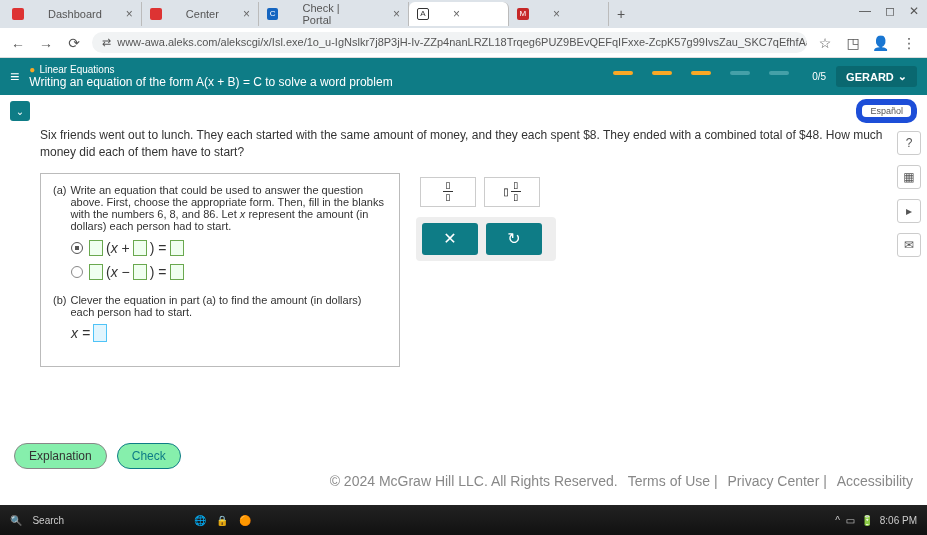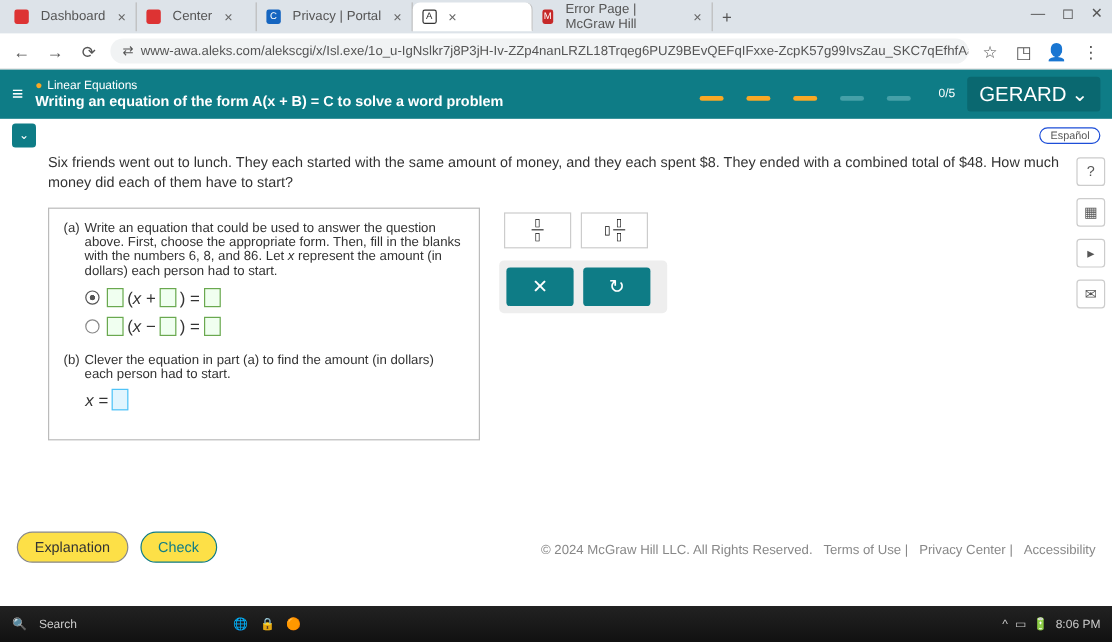--- a/index.html
+++ b/index.html
@@ -1,38 +1,38 @@
 <!DOCTYPE html>
 <html><head>
 <meta charset="utf-8">
 <style>
 *{margin:0;padding:0;box-sizing:border-box;font-family:Arial,sans-serif}
 body{width:927px;height:535px;background:#000;overflow:hidden;position:relative}
 .screen{width:927px;height:505px;background:#fff;position:relative}
 .tabs{height:28px;background:#dde3e9;display:flex;align-items:center;padding:0 4px;font-size:11px;color:#555}
-.tab{display:flex;align-items:center;padding:0 8px;height:24px;border-right:1px solid #bbb;gap:10px;min-width:100px;max-width:150px}
+.tab{display:flex;align-items:center;padding:0 8px;height:24px;border-right:1px solid #bbb;gap:24px;min-width:100px;max-width:150px}
 .tab.active{background:#fff;border-radius:6px 6px 0 0}
 .tab-close{color:#666;font-size:12px}
 .tab-icon{width:12px;height:12px;display:inline-block;border-radius:2px}
 .addrbar{height:30px;background:#fff;display:flex;align-items:center;padding:0 8px;gap:8px;border-bottom:1px solid #ddd;font-size:12px;color:#444}
 .nav-btn{width:20px;text-align:center;color:#555;font-size:14px}
 .url{flex:1;background:#f1f3f4;border-radius:14px;padding:4px 10px;font-size:11px;color:#555;white-space:nowrap;overflow:hidden}
 .header{background:#0e7c86;color:#fff;padding:6px 10px;display:flex;align-items:center;gap:10px}
 .menu-icon{font-size:16px;color:#fff}
 .header-text{flex:1}
 .header-cat{font-size:10px;display:flex;align-items:center;gap:4px}
-.header-title{font-size:12px;font-weight:bold}
-.progress{display:flex;gap:19px;align-items:flex-end}
+.header-title{font-size:12px;font-weight:normal}
+.progress{display:flex;gap:19px;align-items:flex-start}
 .prog-seg{width:20px;height:4px;background:#f9a825;border-radius:2px}
 .prog-seg.empty{background:#45a0a8}
 .prog-txt{font-size:10px;margin-left:4px}
-.user-btn{background:#0a6870;padding:4px 10px;border-radius:3px;font-size:17px;font-weight:normal;display:flex;align-items:center;gap:4px}
+.user-btn{background:#0a6870;padding:4px 10px;border-radius:3px;font-size:11px;font-weight:bold;display:flex;align-items:center;gap:4px}
 .subbar{padding:4px 10px;display:flex;justify-content:flex-end;align-items:center;gap:8px}
 .chevron{width:20px;height:20px;background:#0e7c86;color:#fff;border-radius:3px;display:flex;align-items:center;justify-content:center;font-size:10px}
-.espanol{border:1px solid #1d4ed8;border-radius:10px;padding:1px 8px;font-size:9px;color:#555}
+.espanol{border:6px solid #1d4ed8;border-radius:10px;padding:1px 8px;font-size:9px;color:#555}
 .content{padding:0 32px 10px 40px;position:relative}
 .problem{font-size:12px;color:#333;margin-bottom:12px;line-height:1.4}
 .work-area{display:flex;gap:16px;align-items:flex-start}
 .box{border:1px solid #bbb;padding:10px 12px;width:360px;font-size:11px;color:#333}
 .part{margin-bottom:14px}
 .part-label{display:flex;gap:4px}
 .part-body{margin-left:18px}
 .radio-row{display:flex;align-items:center;gap:6px;margin:8px 0}
 .radio{width:12px;height:12px;border:1px solid #888;border-radius:50%;display:inline-block}
 .radio.sel{border:1px solid #555;background:radial-gradient(#555 30%,#fff 35%)}
@@ -41,23 +41,23 @@
 .answer-box{display:inline-block;border:1px solid #4fc3f7;background:#e1f5fe;min-width:14px;height:18px;vertical-align:middle}
 .tools{width:140px}
 .tool-row{display:flex;gap:8px;margin-bottom:6px;padding:4px}
 .tool-btn{width:56px;height:30px;border:1px solid #ccc;background:#fff;display:flex;align-items:center;justify-content:center;font-size:13px}
 .tool-btn.dark{background:#0e7c86;color:#fff;border:none;border-radius:3px;width:56px;height:32px;font-size:16px}
 .frac{display:inline-flex;flex-direction:column;align-items:center;font-size:9px;line-height:1}
 .frac-line{width:10px;border-top:1px solid #333;margin:1px 0}
 .sidebar{position:absolute;right:6px;top:0;display:flex;flex-direction:column;gap:10px;padding-top:4px}
 .side-btn{width:24px;height:24px;border:1px solid #ccc;border-radius:3px;display:flex;align-items:center;justify-content:center;font-size:12px;color:#555;background:#fff}
 .bottom{position:absolute;bottom:28px;left:0;right:0;padding:8px 14px;display:flex;align-items:center;gap:10px}
-.btn-pill{border:1px solid #888;border-radius:16px;padding:5px 14px;font-size:12px;background:#fde047;color:#333}
+.btn-pill{border:1px solid #888;border-radius:16px;padding:5px 14px;font-size:12px;background:#86efac;color:#333}
 .btn-pill.check{border:1.5px solid #0e7c86;color:#0e7c86;font-weight:normal}
-.footer{position:absolute;bottom:40px;right:14px;font-size:11px;color:#888}
+.footer{position:absolute;bottom:16px;right:14px;font-size:14px;color:#888}
 .footer a{color:#888;margin-left:6px}
 .taskbar{position:absolute;bottom:0;left:0;right:0;height:30px;background:linear-gradient(#222,#111);display:flex;align-items:center;padding:0 10px;color:#ccc;font-size:10px;justify-content:space-between}
 .task-left{display:flex;gap:10px;align-items:center}
 .task-right{display:flex;gap:6px;align-items:center}
 .win-controls{position:absolute;top:4px;right:8px;display:flex;gap:14px;font-size:12px;color:#555}
 </style>
 </head>
 <body>
 
 <div class="screen">
@@ -73,30 +73,29 @@
       <span>Dashboard</span>
       <span class="tab-close">×</span>
     </div>
     <div class="tab">
       <span class="tab-icon" style="background:#d33"></span>
       <span>Center</span>
       <span class="tab-close">×</span>
     </div>
     <div class="tab">
       <span class="tab-icon" style="background:#1565c0;color:#fff;font-size:8px;text-align:center;line-height:12px">C</span>
-      <span>Privacy | Portal</span>
+      <span>Check | Portal</span>
       <span class="tab-close">×</span>
     </div>
     <div class="tab active">
       <span class="tab-icon" style="background:#fff;border:1px solid #333;color:#333;font-size:8px;text-align:center;line-height:10px">A</span>
       <span class="tab-close">×</span>
     </div>
     <div class="tab">
       <span class="tab-icon" style="background:#c62828;color:#fff;font-size:8px;text-align:center;line-height:12px">M</span>
-      <span>Error Page | McGraw Hill</span>
       <span class="tab-close">×</span>
     </div>
     <span style="padding:0 8px;font-size:14px">+</span>
   </div>
 
   <div class="addrbar">
     <span class="nav-btn">←</span>
     <span class="nav-btn">→</span>
     <span class="nav-btn">⟳</span>
     <div class="url"><span style="margin-right:6px">⇄</span><span>www-awa.aleks.com/alekscgi/x/Isl.exe/1o_u-IgNslkr7j8P3jH-Iv-ZZp4nanLRZL18Trqeg6PUZ9BEvQEFqIFxxe-ZcpK57g99IvsZau_SKC7qEfhfAaQp6UzcqsU...</span></div>

